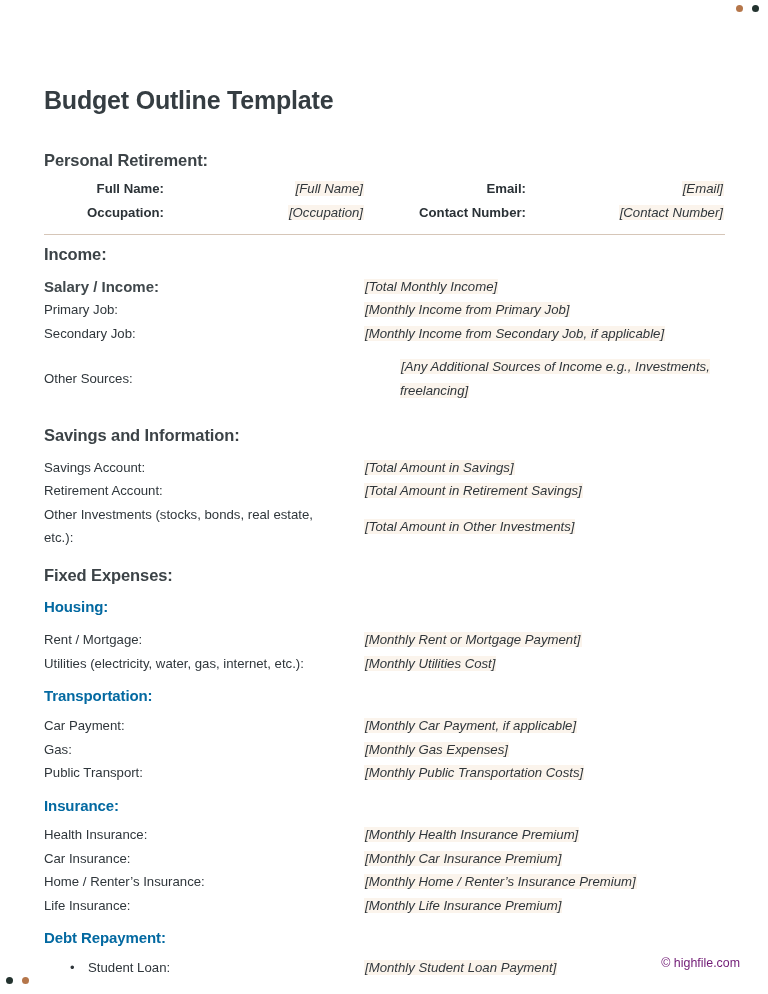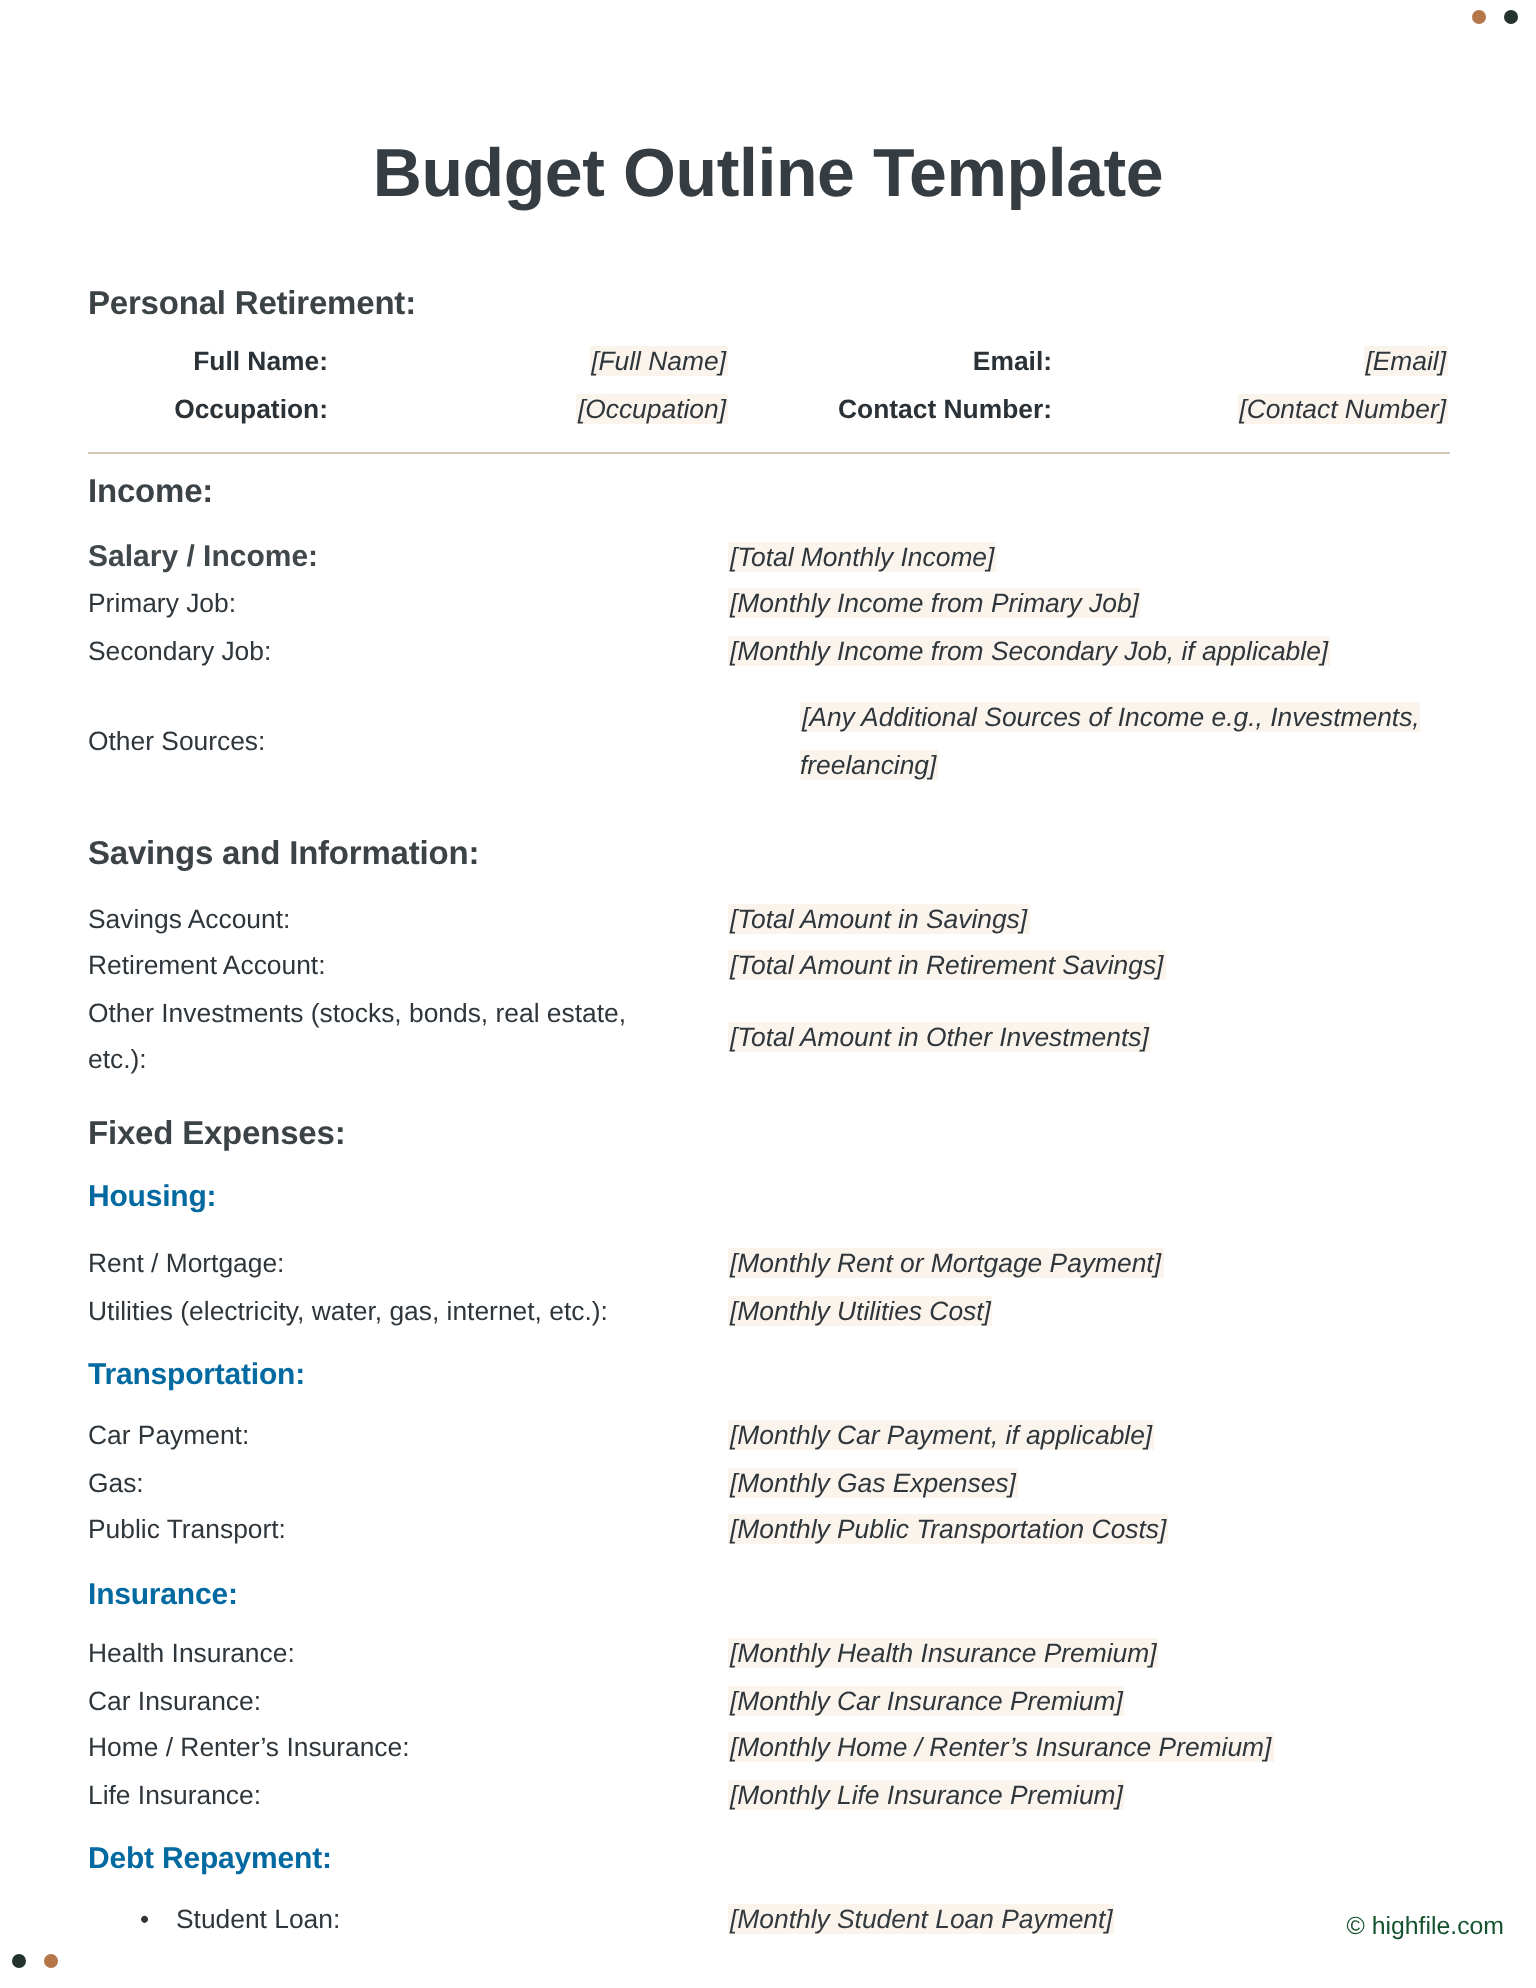--- a/index.html
+++ b/index.html
@@ -39,27 +39,27 @@
   
   .page {
     position: absolute;
     top: 0; left: 0;
     width: 768px;
     height: 994px;
     padding: 0 44px;
   }
 
   .doc-title {
-    text-align: center;
-    font-size: 34px;
+    text-align: left;
+    font-size: 25px;
     font-weight: bold;
     letter-spacing: -0.2px;
     color: #353d42;
     margin: 0;
-    padding-top: 68px;
+    padding-top: 86px;
   }
 
   .section {
     margin-top: 0;
   }
 
   .section-heading {
     font-size: 16.5px;
     font-weight: bold;
     color: #3c4347;
@@ -143,24 +143,24 @@
   .bullet-row .k .bullet {
     position: absolute;
     left: 26px;
     top: 0;
     color: #2f363b;
     font-size: 13px;
   }
 
   .footer {
     position: absolute;
-    right: 16px;
+    right: 28px;
     bottom: 24px;
     font-size: 12.4px;
-    color: #14532d;
+    color: #701a75;
   }
 </style>
 </head>
 <body>
 
 <div class="corner-dots top-right">
   <span class="dot tan"></span>
   <span class="dot dark"></span>
 </div>
 

